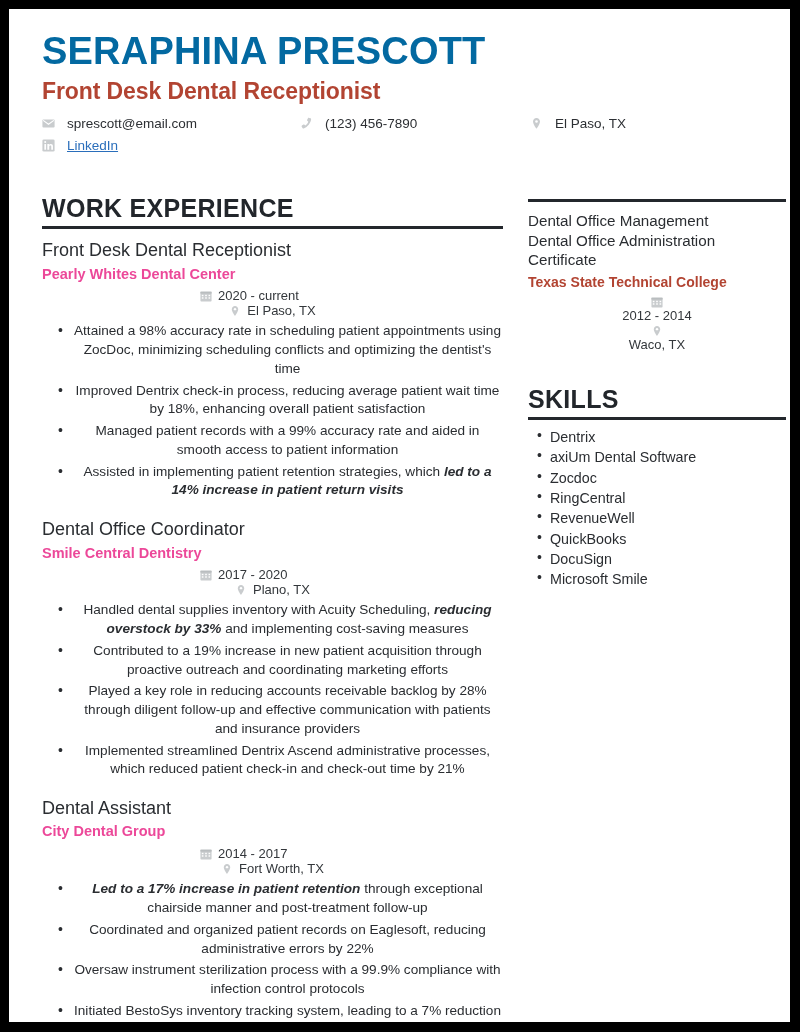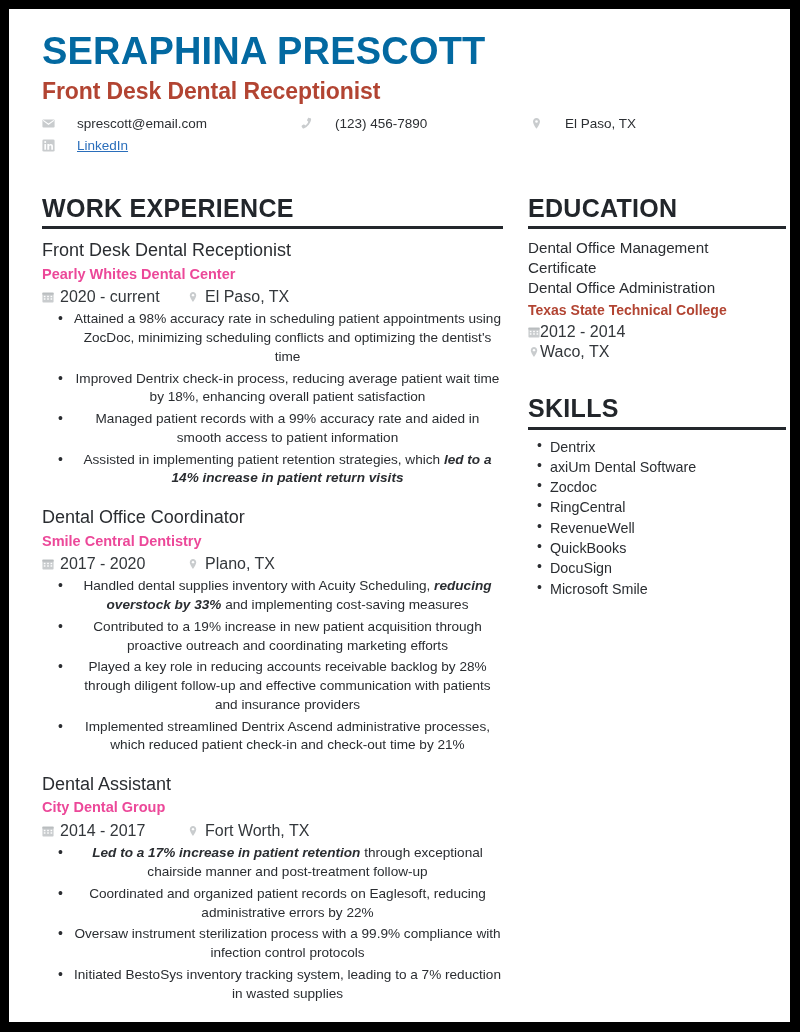--- a/index.html
+++ b/index.html
@@ -57,21 +57,21 @@
     height: 22px;
   }
 
   .contact-item {
     display: flex;
     align-items: center;
     font-size: 13.5px;
     color: #2c2f33;
     line-height: 1;
   }
-  .contact-item .ci-text { padding-left: 22px; }
+  .contact-item .ci-text { padding-left: 12px; }
 
   .ci-email  { width: 258px; }
   .ci-phone  { width: 230px; }
   .ci-loc    { width: 200px; }
 
   .link-text {
     color: #2a6ebb;
     text-decoration: underline;
     font-size: 13.5px;
   }
@@ -118,22 +118,23 @@
     font-weight: 700;
     color: #ec4899;
     margin-top: 2px;
     line-height: 1.3;
   }
 
   .meta-row {
     display: flex;
     align-items: center;
     margin-top: 5px;
-    font-size: 16px;
+    font-size: 13px;
     color: #33373b;
+    flex-direction: column;
   }
   .meta-item { display: flex; align-items: center; }
   .meta-item .mi-text { padding-left: 6px; }
   .meta-date { width: 145px; }
 
   .bullets {
     margin-top: 4px;
     padding-left: 30px;
     list-style: none;
   }
@@ -383,27 +384,26 @@
               </div>
             </div>
         </div>
       </div>
 
       <div class="col-gap"></div>
 
       <div class="col-right">
 
         <div class="section">
-          <div class="section-heading">EDUCATION</div>
           <div class="section-rule"></div>
           <div id="edu-entries" class="edu-block-spacer">
               <div>
                 <div class="edu-line">Dental Office Management</div>
+                <div class="edu-line">Dental Office Administration</div>
                 <div class="edu-line">Certificate</div>
-                <div class="edu-line">Dental Office Administration</div>
                 <div class="edu-school">Texas State Technical College</div>
                 <div class="edu-meta">
                   <div class="meta-row">
                     <span class="ic">
                       <svg width="12" height="12" viewBox="0 0 16 16">
                         <rect x="0.6" y="2.2" width="14.8" height="13" rx="1" fill="#c9ccce"></rect>
                         <rect x="0.6" y="2.2" width="14.8" height="2.6" fill="#b9bdbf"></rect>
                         <g fill="#ffffff">
                           <rect x="2.4" y="6.4" width="2.2" height="1.9"></rect>
                           <rect x="6.9" y="6.4" width="2.2" height="1.9"></rect>

